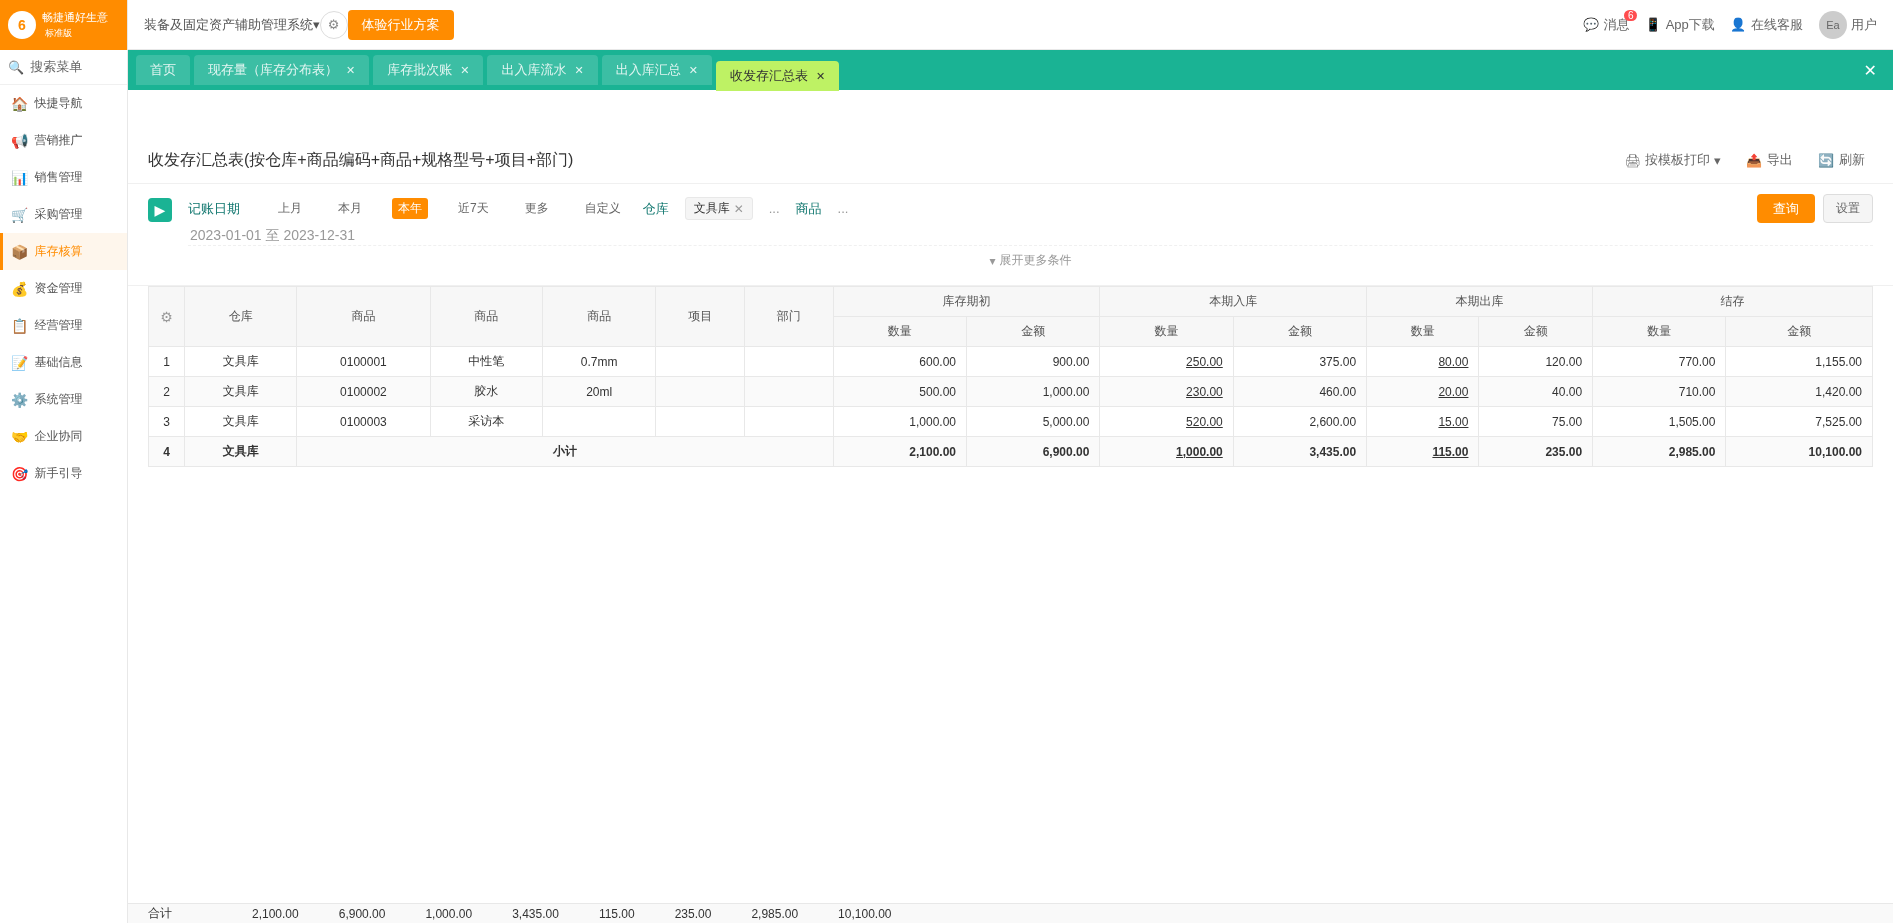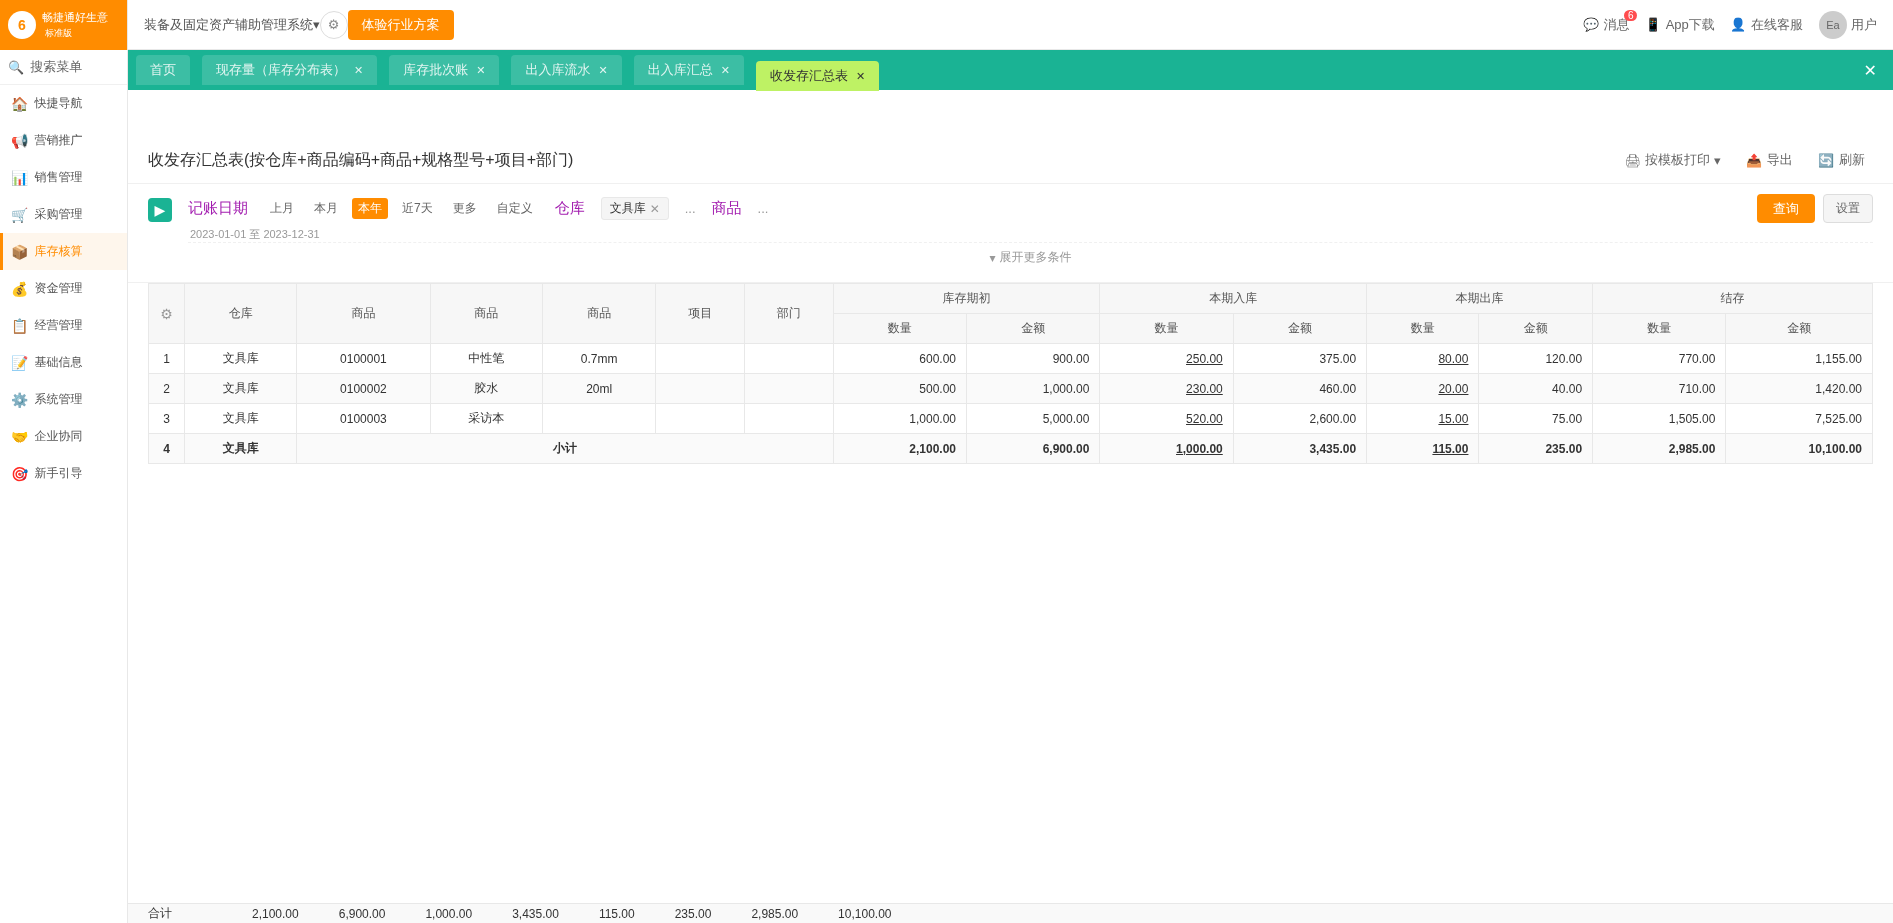--- a/index.html
+++ b/index.html
@@ -26,39 +26,39 @@
     .system-title { font-size: 13px; color: #555; }
     .dropdown-btn { display: flex; align-items: center; gap: 4px; cursor: pointer; color: #555; }
     .settings-btn { width: 28px; height: 28px; border-radius: 50%; border: 1px solid #ddd; display: flex; align-items: center; justify-content: center; cursor: pointer; color: #888; }
     .trial-btn { background: #ff8c00; color: white; border: none; padding: 6px 14px; border-radius: 4px; cursor: pointer; font-size: 13px; text-align: right; }
     .top-header-right { display: flex; align-items: center; gap: 16px; color: #666; font-size: 13px; }
     .notification-item { display: flex; align-items: center; gap: 4px; cursor: pointer; position: relative; }
     .badge { background: #ff4d4f; color: white; font-size: 10px; border-radius: 10px; padding: 0 4px; position: absolute; top: -6px; right: -8px; }
     .user-avatar { width: 28px; height: 28px; border-radius: 50%; background: #ccc; display: flex; align-items: center; justify-content: center; font-size: 11px; color: #666; }
 
     
-    .tab-bar { height: 40px; background: #1ab394; display: flex; align-items: center; padding: 0 8px; gap: 12px; position: relative; }
+    .tab-bar { height: 40px; background: #1ab394; display: flex; align-items: center; padding: 0 8px; gap: 4px; position: relative; }
     .tab-item { display: flex; align-items: center; gap: 6px; padding: 6px 14px; border-radius: 4px 4px 0 0; cursor: pointer; color: rgba(255,255,255,0.85); font-size: 13px; background: rgba(255,255,255,0.15); }
     .tab-item.active { background: #bef264; color: #333; border-radius: 4px 4px 0 0; margin-top: 12px; }
     .tab-close { font-size: 11px; color: inherit; cursor: pointer; margin-left: 2px; }
     .tab-bar-close { margin-left: auto; color: white; cursor: pointer; font-size: 16px; padding: 4px 8px; }
 
     
     .page-content { flex: 1; background: white; overflow-y: auto; padding: 0; }
     .page-header { padding: 14px 20px 10px; border-bottom: 1px solid #f0f0f0; margin-top: 43px; }
     .page-title { font-size: 16px; font-weight: 500; color: #333; }
 
     
     .filter-area { padding: 10px 20px; background: white; border-bottom: 1px solid #f0f0f0; display: flex; align-items: flex-start; gap: 16px; }
     .filter-toggle-btn { width: 24px; height: 24px; background: #1ab394; color: white; border: none; border-radius: 4px; cursor: pointer; display: flex; align-items: center; justify-content: center; font-size: 14px; margin-top: 4px; flex-shrink: 0; }
     .filter-fields { flex: 1; }
     .filter-row { display: flex; align-items: center; gap: 16px; flex-wrap: wrap; }
-    .filter-label { color: #a21caf; font-size: 15px; }
+    .filter-label { color: #0f766e; font-size: 13px; }
     .date-shortcuts { display: flex; gap: 8px; align-items: center; }
-    .date-btn { color: #666; cursor: pointer; font-size: 12px; padding: 2px 6px; border-radius: 3px; }
+    .date-btn { color: #666; cursor: pointer; font-size: 12px; padding: 2px 6px; border-radius: 3px; margin-left: 16px; }
     .date-btn.active { background: #ff8c00; color: white; }
     .filter-tag { background: #f5f5f5; border: 1px solid #e8e8e8; border-radius: 3px; padding: 2px 8px; font-size: 12px; display: flex; align-items: center; gap: 4px; }
     .filter-tag-close { cursor: pointer; color: #999; }
     .filter-more-btn { color: #999; cursor: pointer; }
     .query-btn { background: #ff8c00; color: white; border: none; padding: 5px 16px; border-radius: 4px; cursor: pointer; font-size: 13px; }
     .settings-small-btn { background: #f5f5f5; color: #666; border: 1px solid #ddd; padding: 5px 12px; border-radius: 4px; cursor: pointer; font-size: 12px; }
 
     .expand-conditions { text-align: center; padding: 6px; color: #999; font-size: 12px; cursor: pointer; display: flex; align-items: center; justify-content: center; gap: 4px; border-top: 1px dashed #f0f0f0; }
     .toolbar-btn { display: flex; align-items: center; gap: 4px; color: #666; font-size: 13px; cursor: pointer; padding: 4px 8px; border-radius: 3px; }
 
@@ -253,21 +253,21 @@
           <span class="filter-more-btn">...</span>
 
           <span class="filter-label">商品</span>
           <span class="filter-more-btn">...</span>
 
           <div style="margin-left:auto; display:flex; gap:8px;">
             <button class="query-btn">查询</button>
             <button class="settings-small-btn">设置</button>
           </div>
         </div>
-        <div style="color:#999; font-size:11px; margin-top:4px; padding-left:2px;">2023-01-01 至 2023-12-31</div>
+        <div style="color:#999; font-size:14px; margin-top:4px; padding-left:2px;">2023-01-01 至 2023-12-31</div>
         <div class="expand-conditions">
           <span>▾</span>
           <span>展开更多条件</span>
         </div>
       </div>
     </div>
 
     <div class="table-container">
       <table class="data-table">
         <thead>

